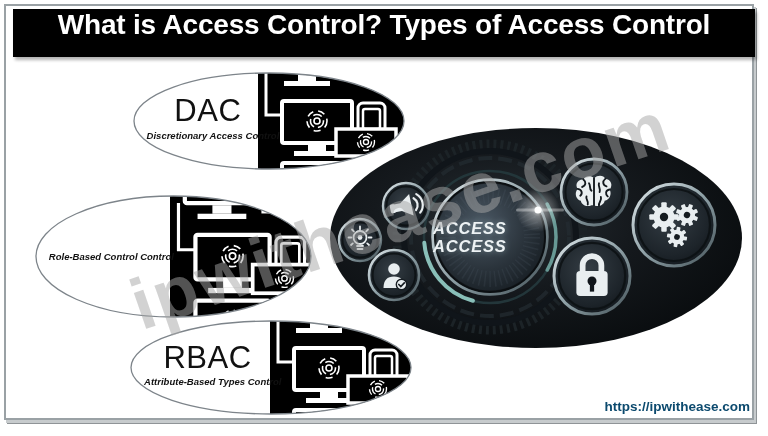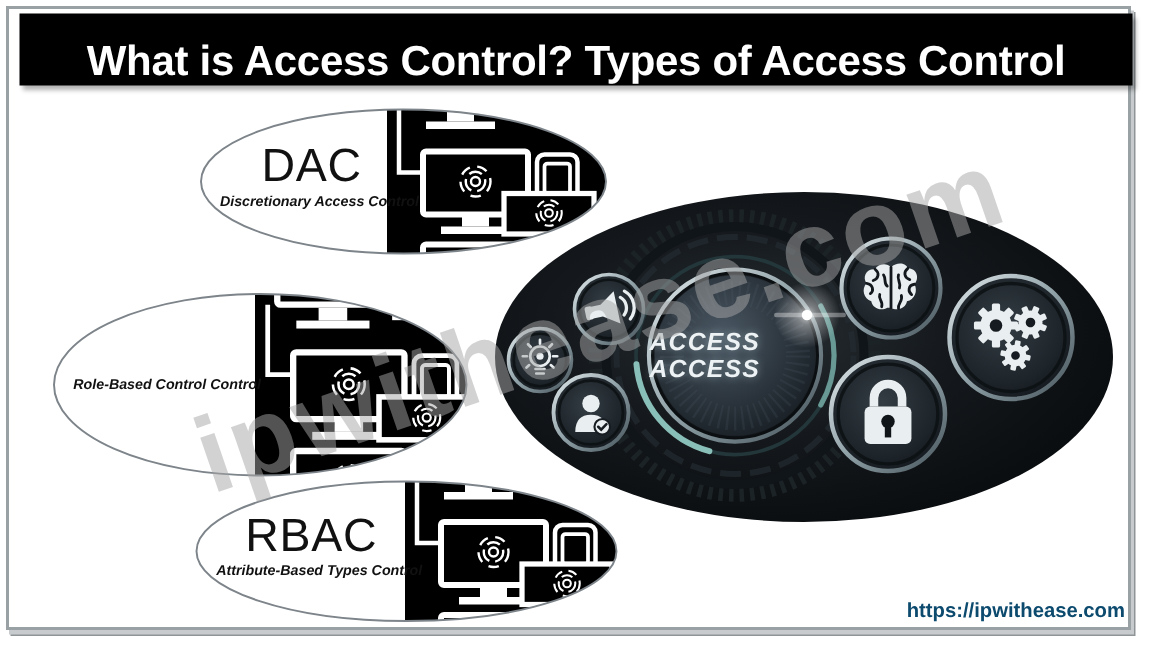--- a/index.html
+++ b/index.html
@@ -9,21 +9,21 @@
   }
   .outer-frame {
     position:absolute; left:4px; top:4px; width:746px; height:412px;
     border:2px solid #9aa1a5;
     box-shadow: 2px 3px 0 #c7cbcd, 3px 4px 0 #8f9497;
     background:#ffffff;
   }
   .title-bar {
     position:absolute; left:13px; top:9px; width:742px; height:48px;
     background:#000000; color:#ffffff;
-    display:flex; align-items:flex-end; justify-content:center;
+    display:flex; align-items:flex-start; justify-content:center;
     box-shadow: 2px 3px 3px rgba(0,0,0,0.30);
     z-index:20;
   }
   .title-bar h1 {
     margin:0; font-size:28px; font-weight:bold; letter-spacing:-0.2px; white-space:nowrap;
   }
   .type-ellipse { position:absolute; z-index:10; }
   .type-ellipse svg { display:block; }
   .type-text {
     position:absolute; left:5%; width:45%; top:50%; transform:translateY(-58%);

